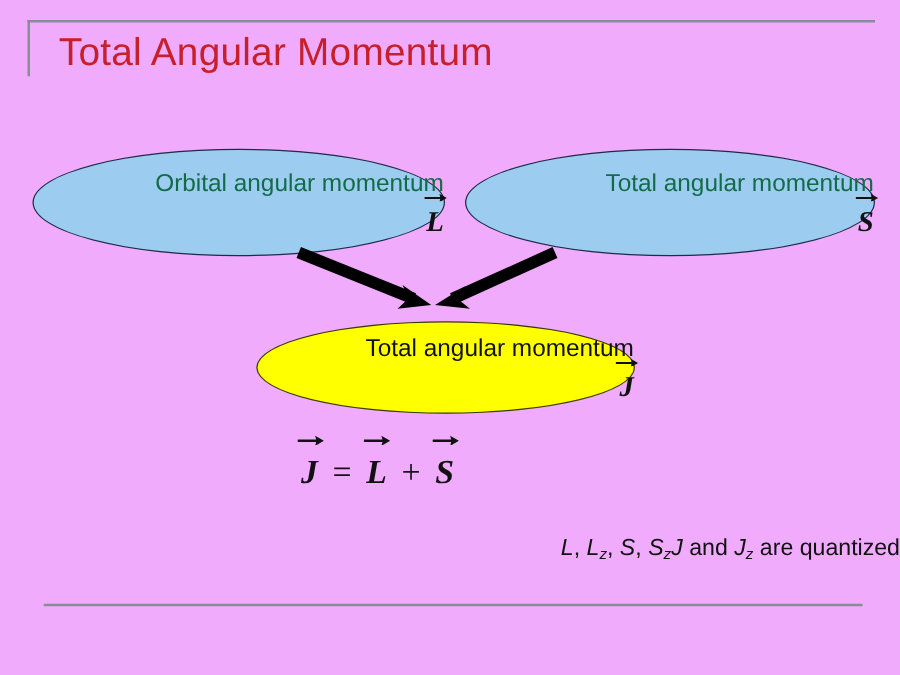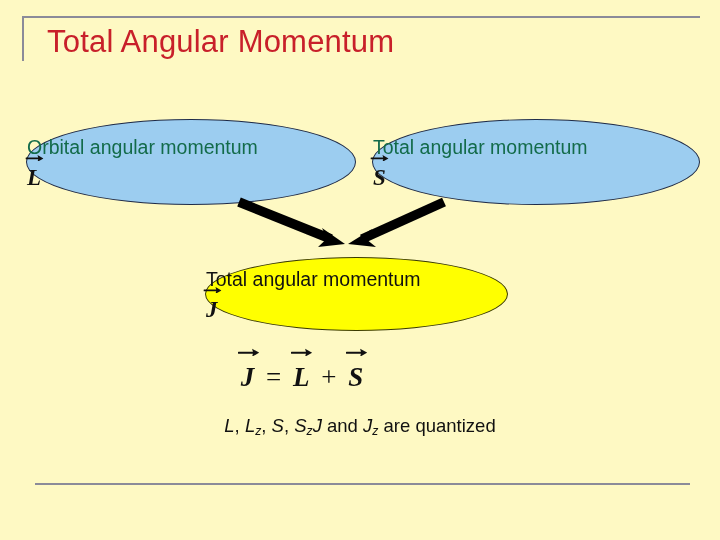--- a/index.html
+++ b/index.html
@@ -7,21 +7,21 @@
     padding: 0;
     background: #ffffff;
   }
   body {
     font-family: "Liberation Sans", sans-serif;
   }
   #slide {
     position: relative;
     width: 720px;
     height: 540px;
-    background: #fef9c3;
+    background: #f0abfc;
     overflow: hidden;
   }
 
   
   .title-rule-top {
     position: absolute;
     left: 22px;
     top: 16px;
     width: 678px;
     height: 2px;
@@ -49,21 +49,21 @@
     white-space: nowrap;
   }
 
   
   .ellipse {
     position: absolute;
     border-radius: 50%;
     box-sizing: border-box;
     display: flex;
     flex-direction: column;
-    align-items: flex-start;
+    align-items: flex-end;
     justify-content: center;
   }
   .ellipse.blue {
     background: #9ccdf0;
     border: 1.4px solid #1f2b48;
   }
   .ellipse.yellow {
     background: #ffff00;
     border: 1.4px solid #3a3a00;
   }
@@ -152,23 +152,23 @@
   #equation .op {
     font-style: normal;
     font-weight: normal;
     margin: 0 5px;
   }
 
   
   #caption {
     position: absolute;
     left: 0;
-    top: 414px;
+    top: 426px;
     width: 720px;
-    text-align: center;
+    text-align: right;
     font-family: "Liberation Sans", sans-serif;
     font-size: 18.5px;
     line-height: 24px;
     color: #111111;
     white-space: nowrap;
   }
   #caption .var {
     font-style: italic;
   }
   #caption sub {

